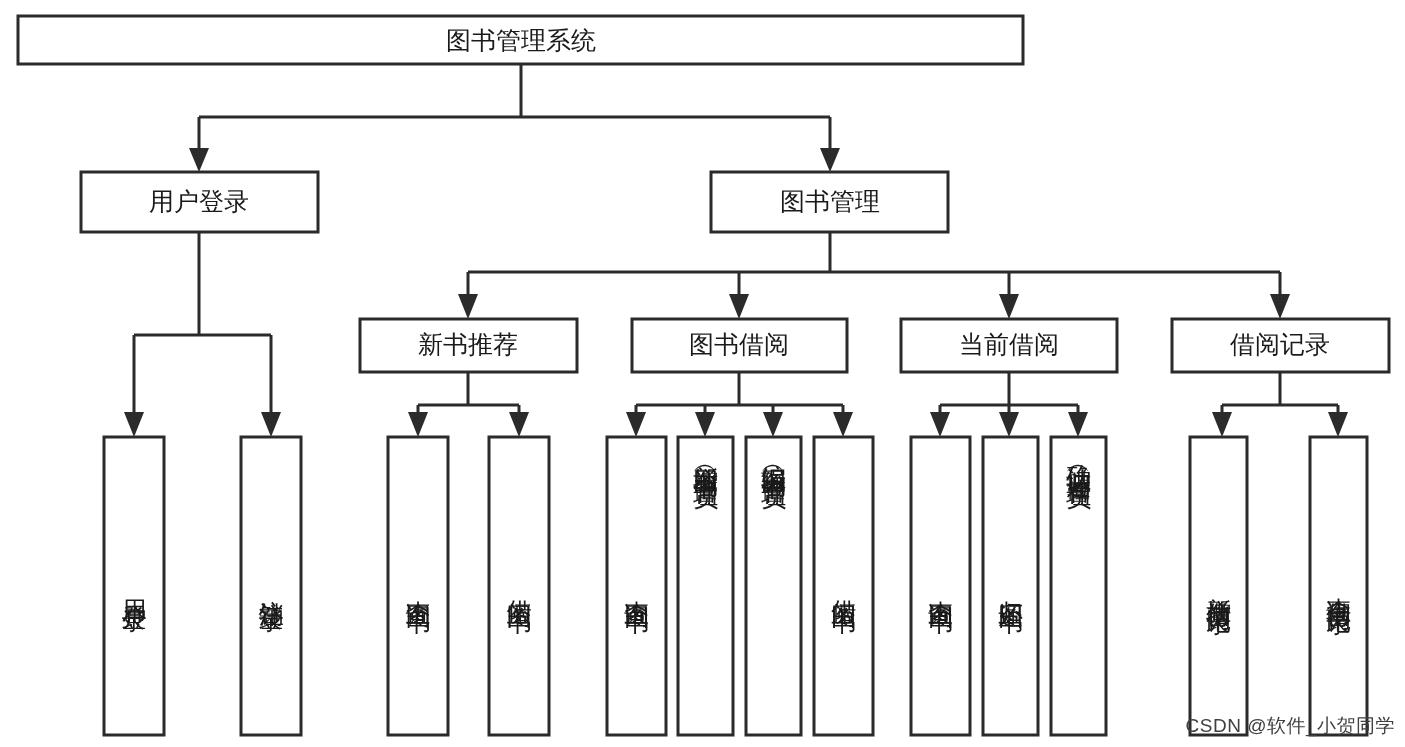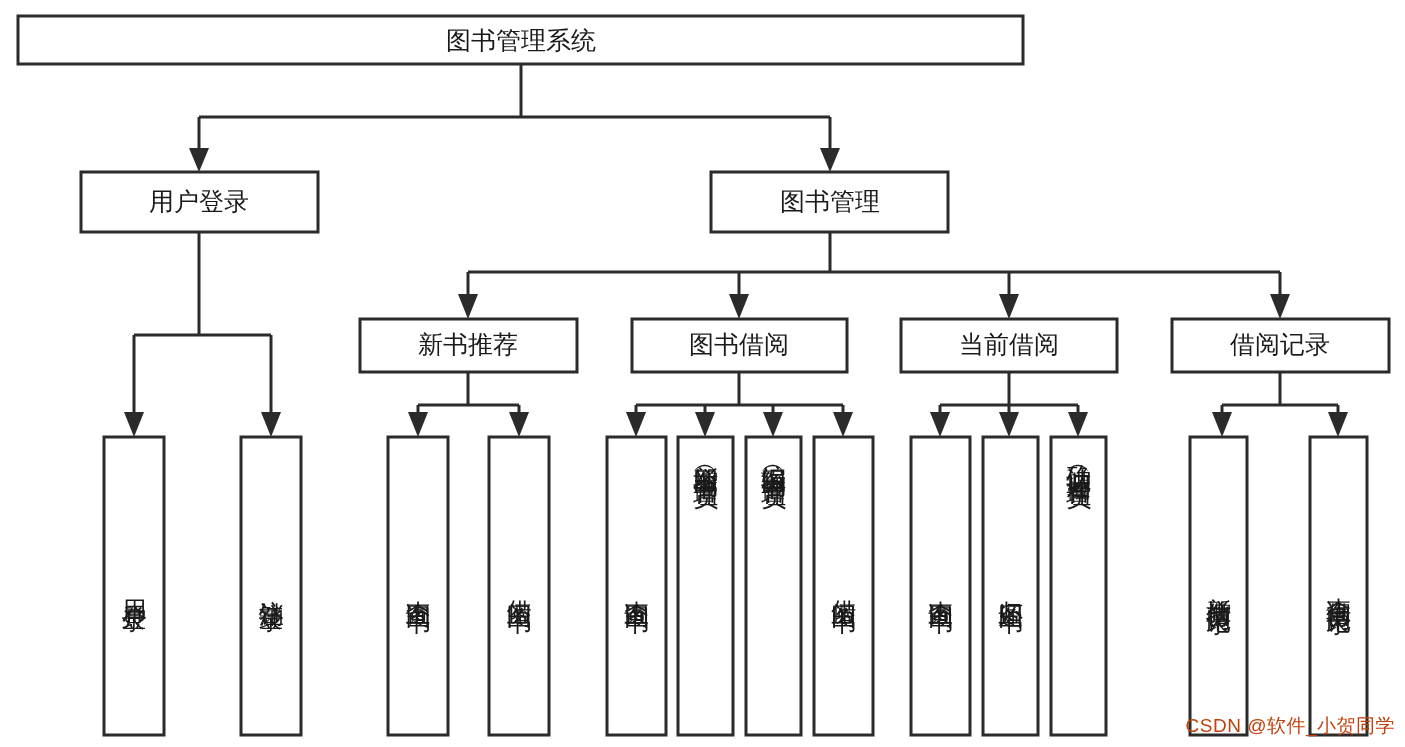--- a/index.html
+++ b/index.html
@@ -65,21 +65,21 @@
     letter-spacing: 3px;
     white-space: nowrap;
     text-align: center;
   }
   .watermark {
     position: absolute;
     right: 10px;
     bottom: 8px;
     font-family: "Liberation Sans", "DejaVu Sans", sans-serif;
     font-size: 19px;
-    color: #c2410c;
+    color: #404040;
     letter-spacing: 0.5px;
     white-space: nowrap;
   }
 </style>
 </head>
 <body>
 
 <div id="diagram-root">
 
   <svg class="diagram" viewBox="0 0 1405 747" xmlns="http://www.w3.org/2000/svg">

